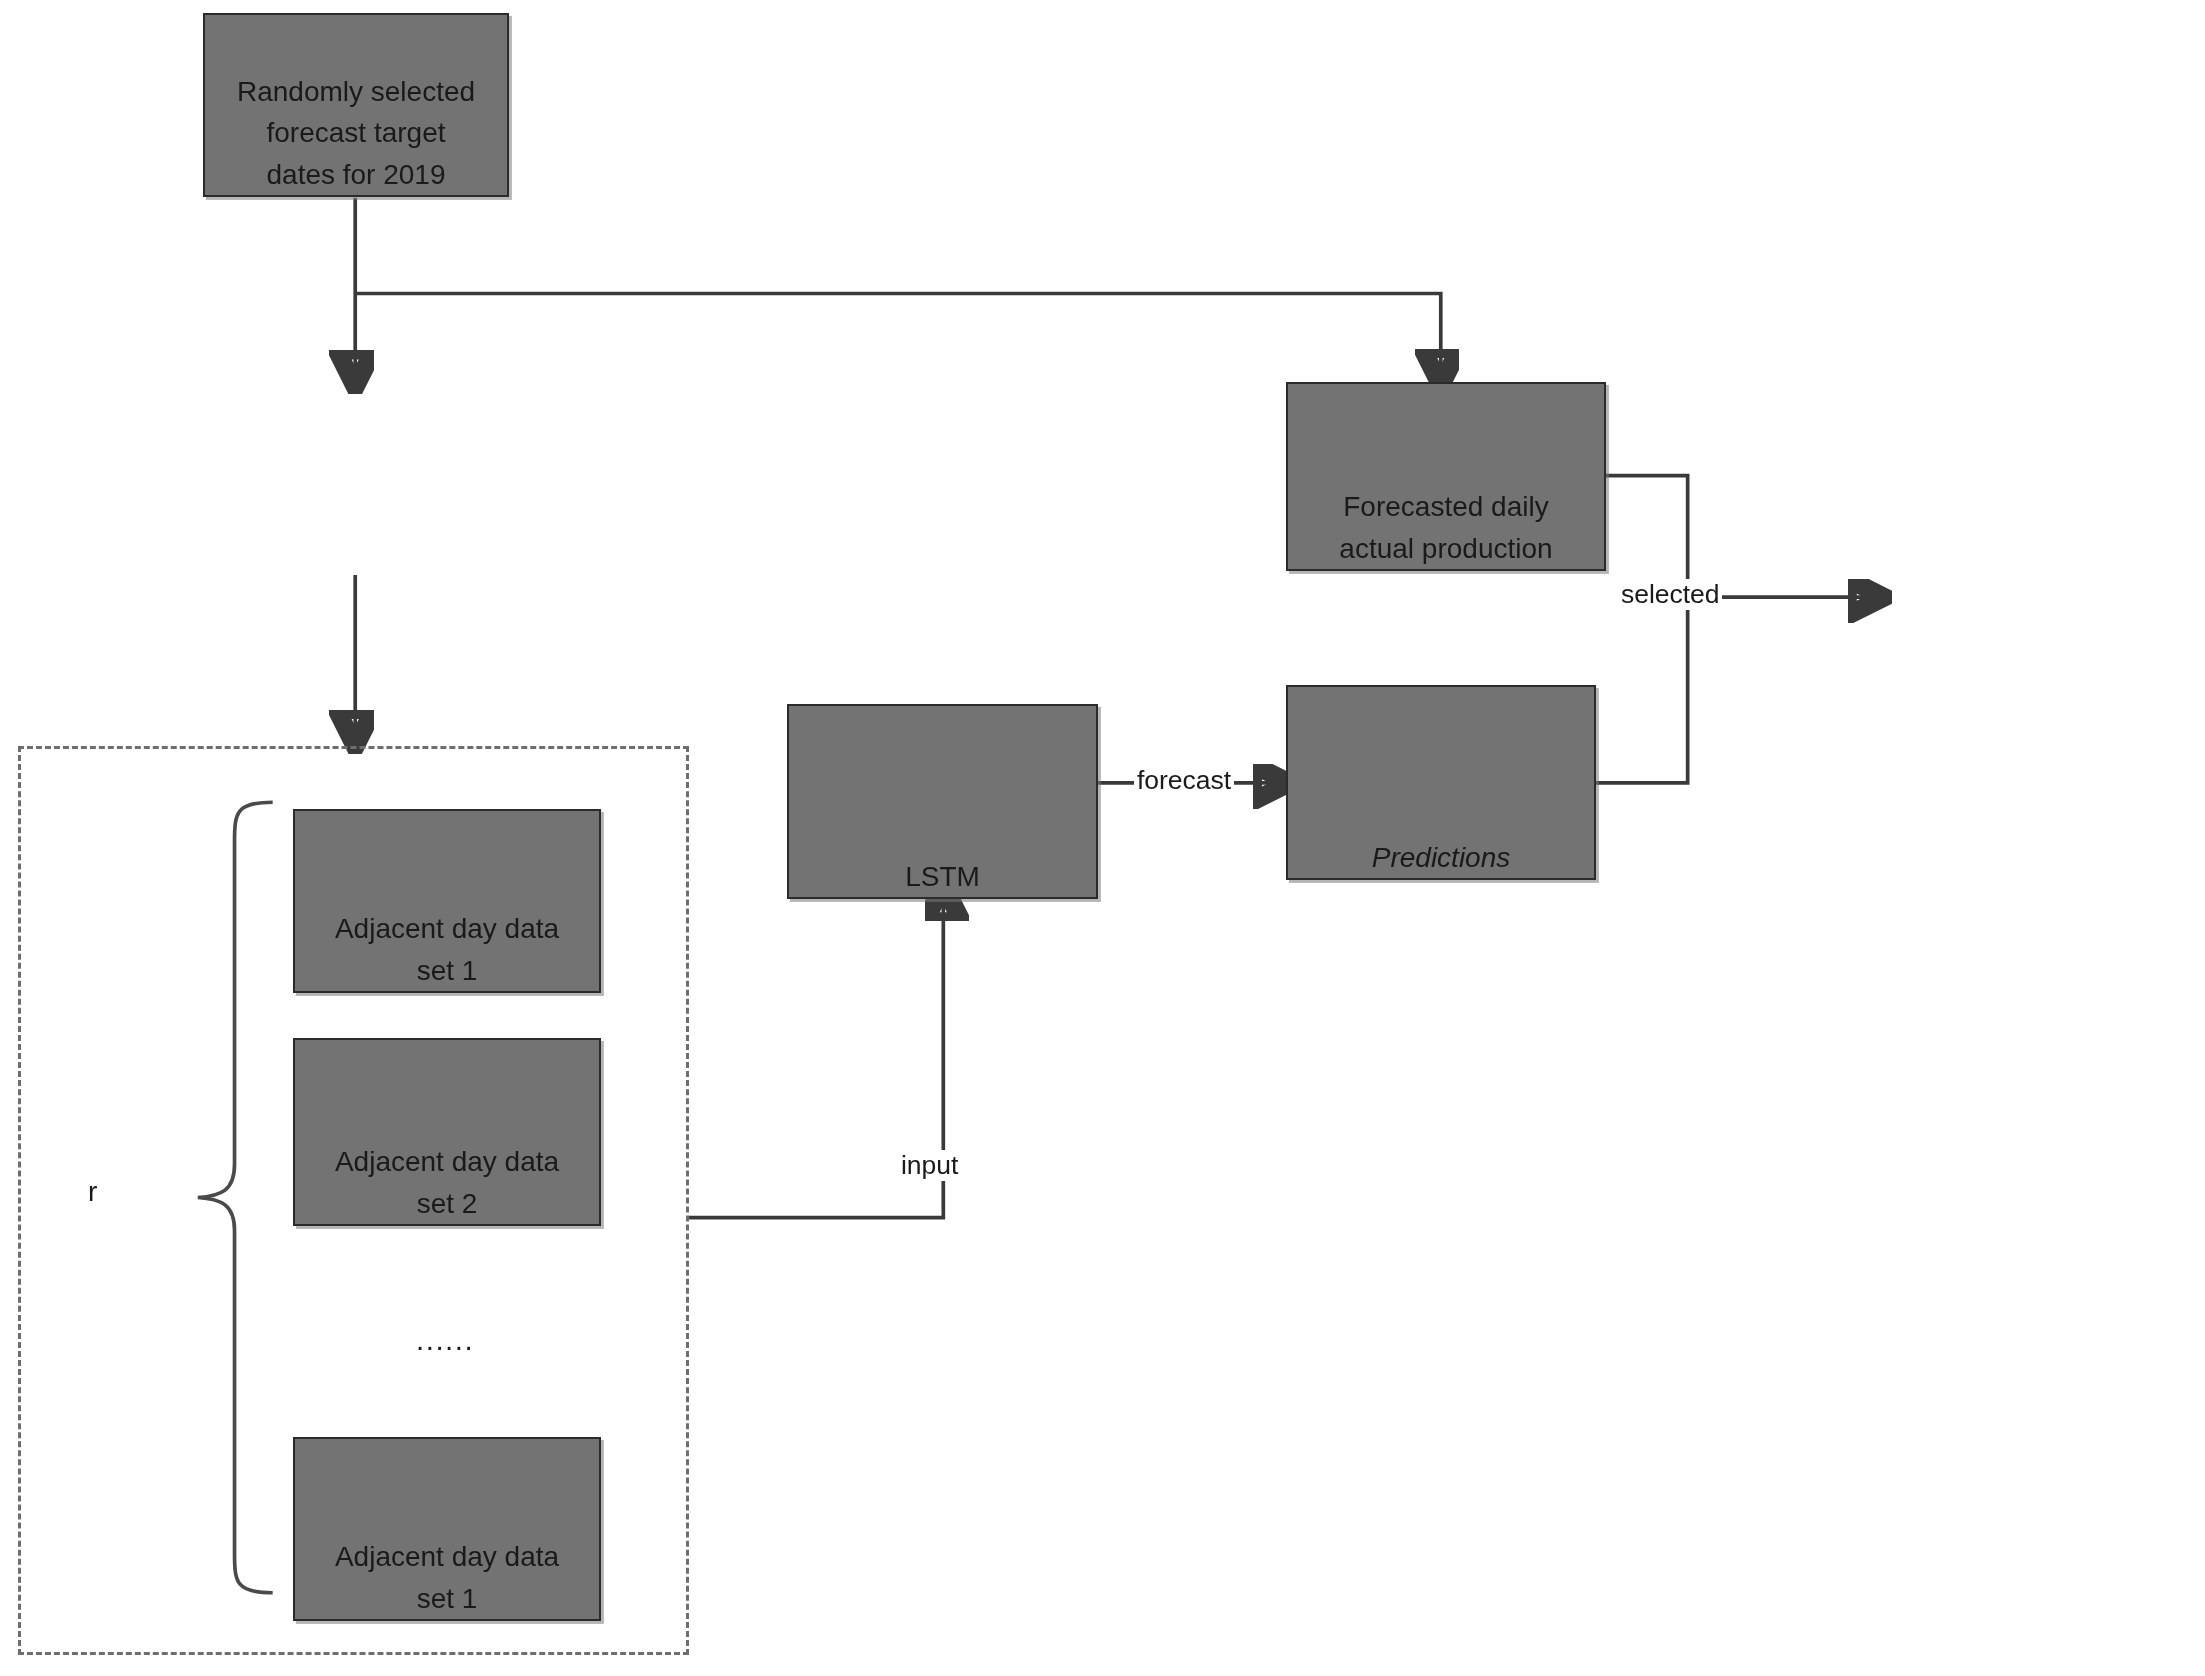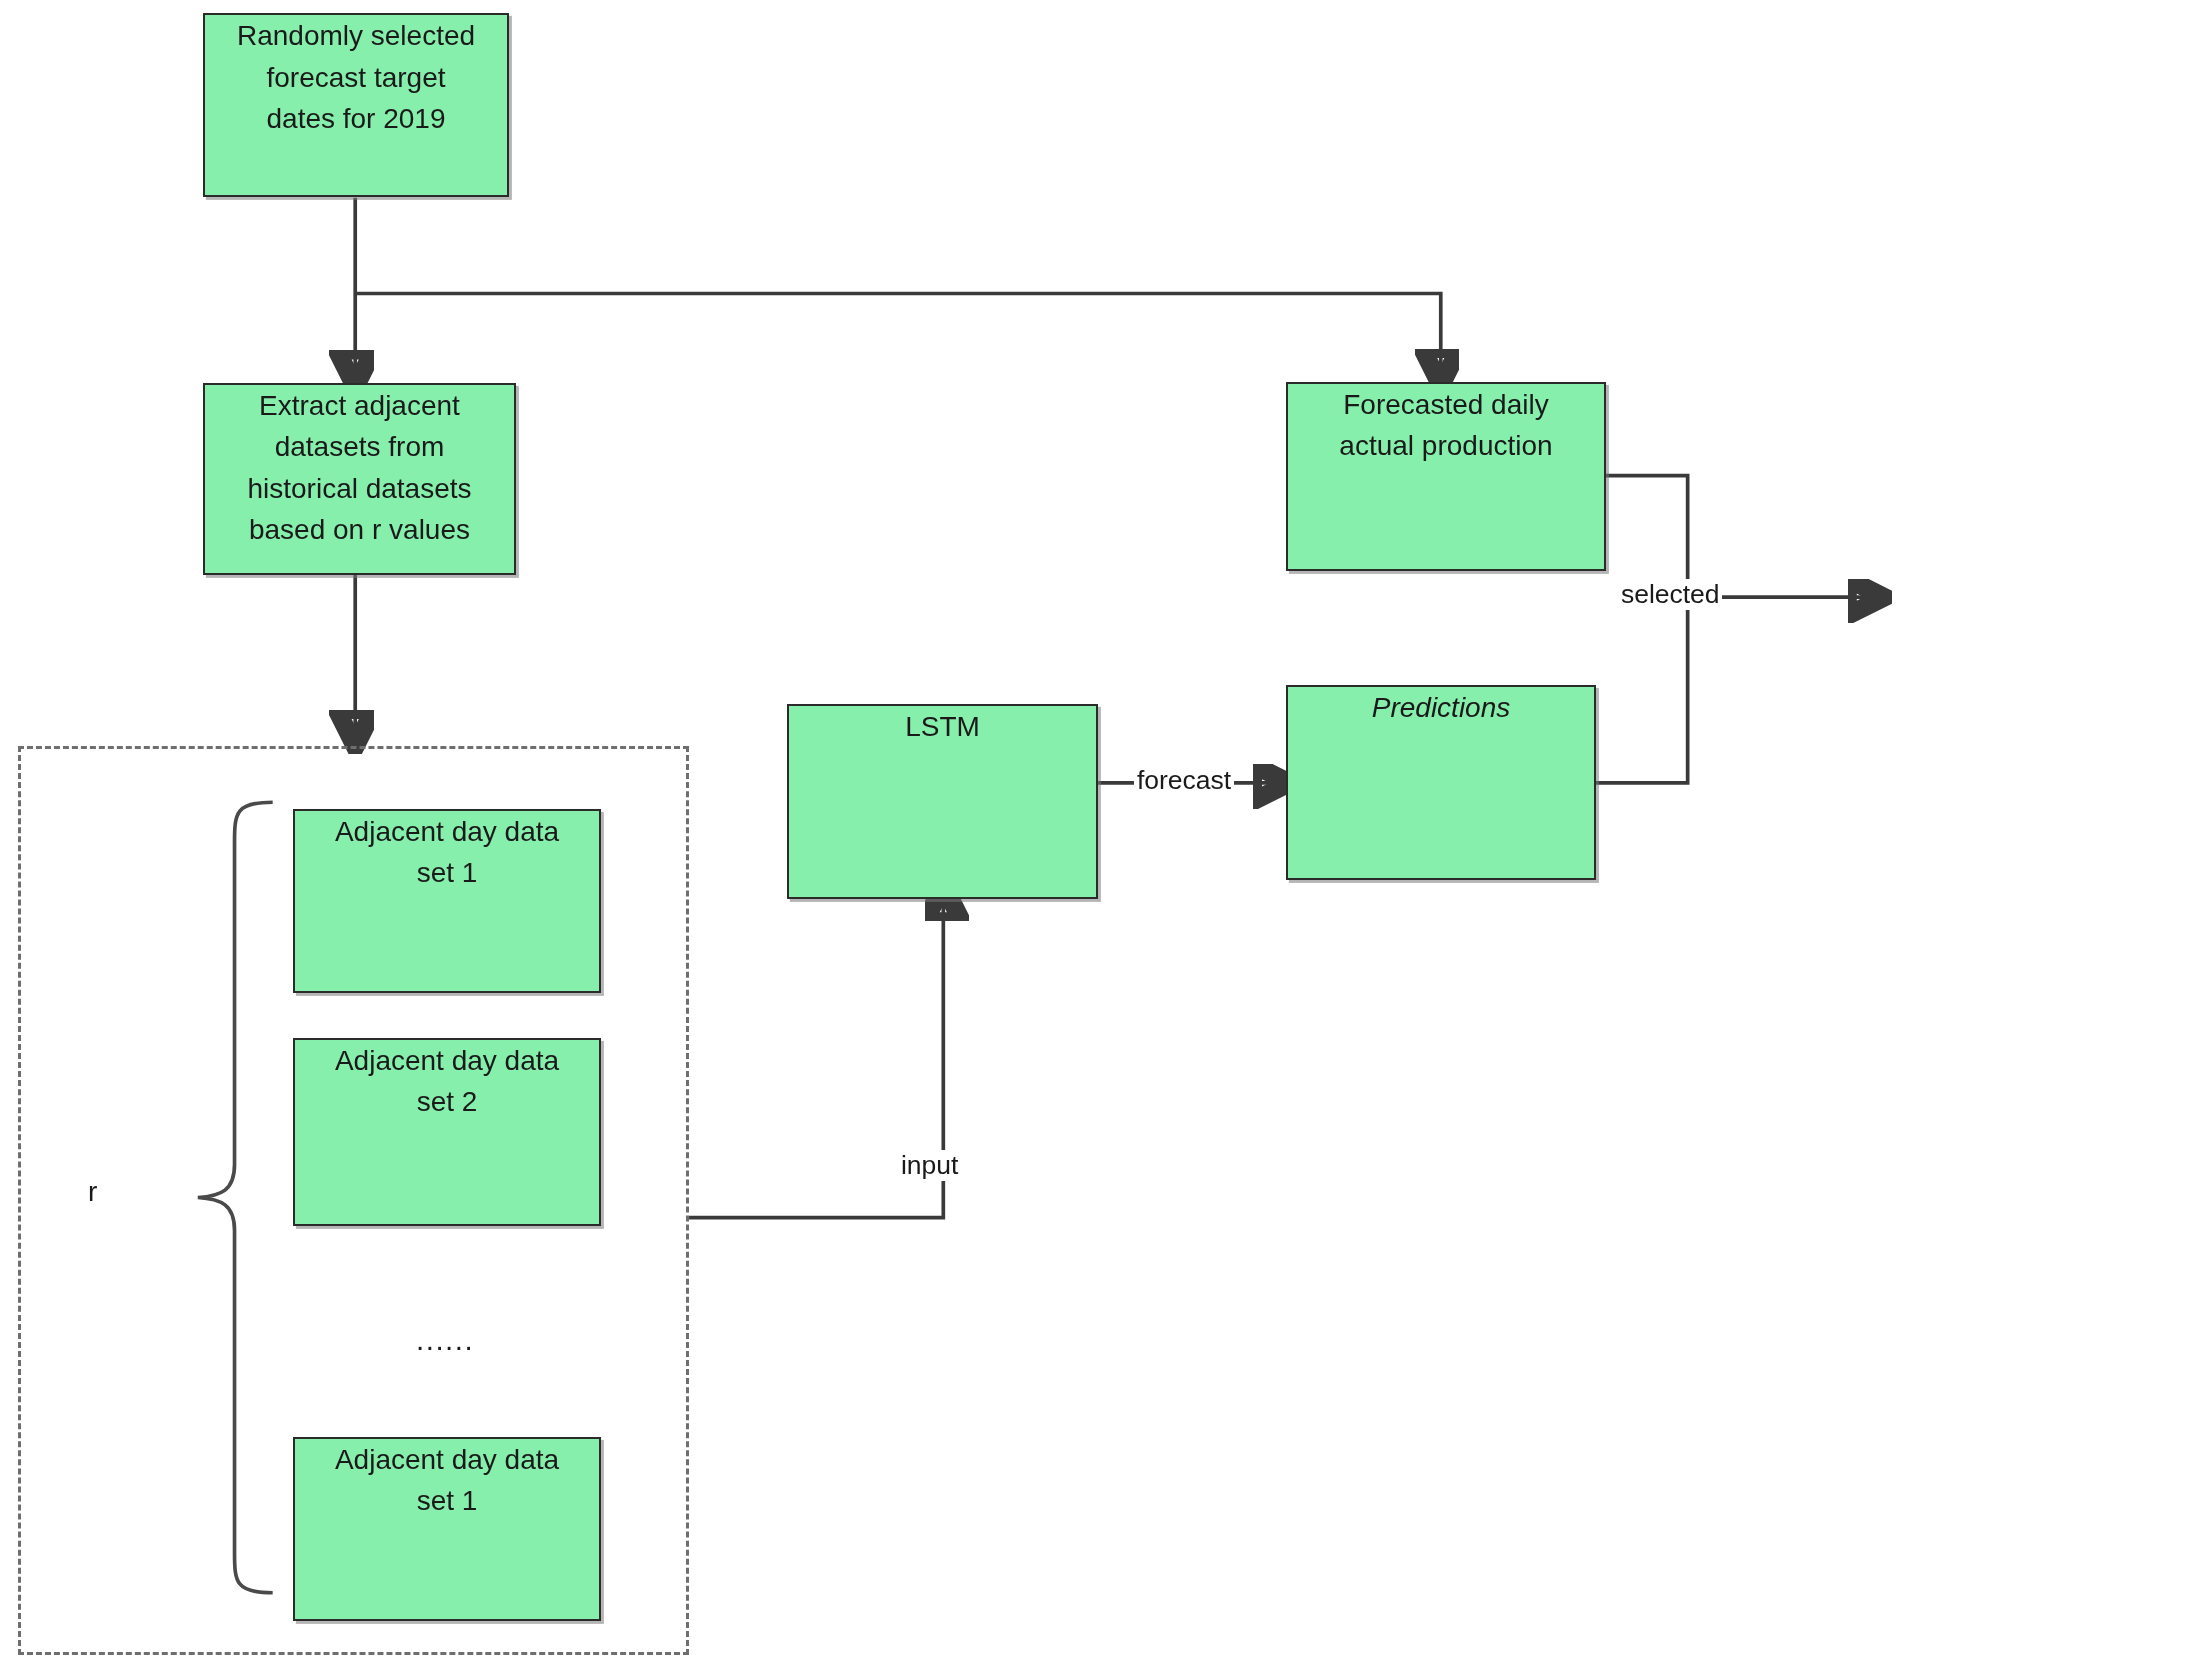--- a/index.html
+++ b/index.html
@@ -7,23 +7,23 @@
     position:relative;
     width:2205px;height:1677px;
     background:#ffffff;
     font-family:"Liberation Sans", sans-serif;
     overflow:hidden;
   }
   .node{
     position:absolute;
     box-sizing:border-box;
     border:2.2px solid #2b2b2b;
-    background:#86efac;
+    background:#737373;
     display:flex;
-    align-items:flex-start;
+    align-items:flex-end;
     justify-content:center;
     text-align:center;
     color:#1a1a1a;
     font-size:28px;
     line-height:1.48;
     box-shadow:2.9px 2.9px 0 0 rgba(120,120,120,0.55);
   }
   .node .txt{white-space:pre-line;padding:0 7.4px;}
   .dashed-group{
     position:absolute;
@@ -89,26 +89,20 @@
   <span class="brace-label" style="left:88px;top:1176px;">r</span>
 
   <div class="dashed-group" style="left:18.4px;top:746px;width:671px;height:909px;"></div>
 
   <div class="node" style="left:203px;top:13.3px;width:306px;height:184px;">
     <span class="txt">Randomly selected
 forecast target
 dates for 2019</span>
   </div>
 
-  <div class="node" style="left:203px;top:383px;width:313px;height:192px;">
-    <span class="txt">Extract adjacent
-datasets from
-historical datasets
-based on r values</span>
-  </div>
 
   <div class="node" style="left:1286px;top:382px;width:320px;height:189px;">
     <span class="txt">Forecasted daily
 actual production</span>
   </div>
 
 
   <div class="node" style="left:787px;top:704px;width:311px;height:195px;">
     <span class="txt">LSTM</span>
   </div>

